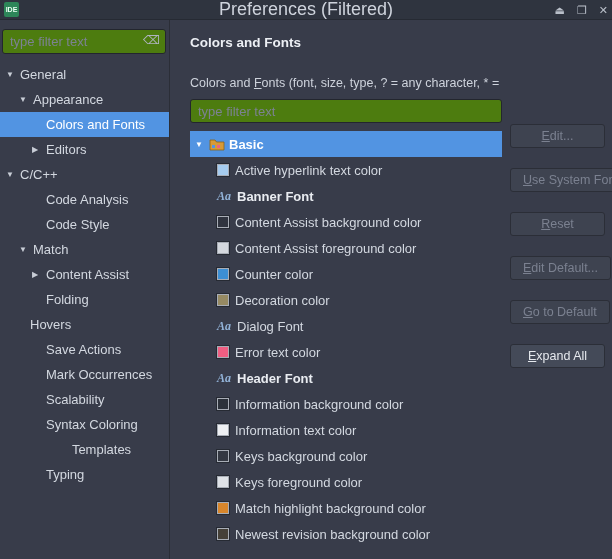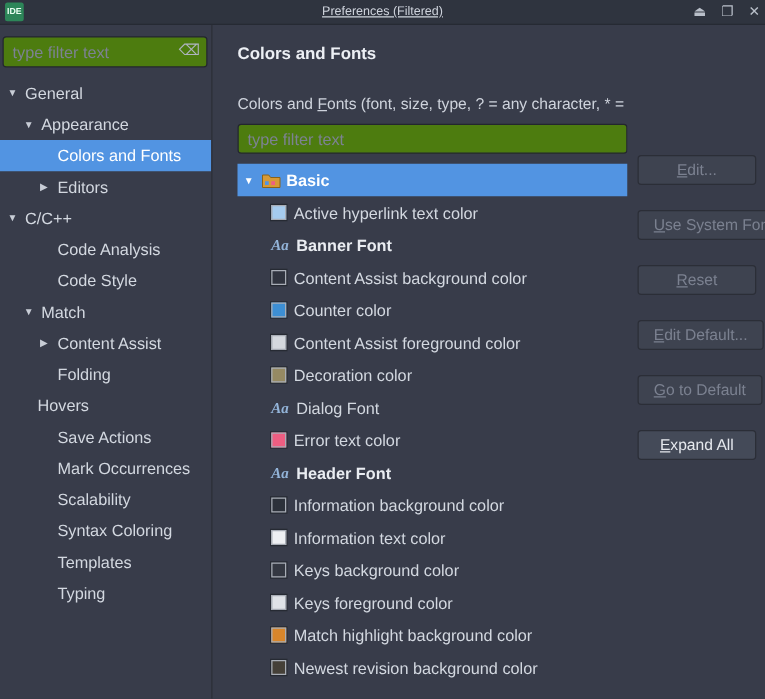--- a/index.html
+++ b/index.html
@@ -17,21 +17,21 @@
     height: 20px; background: #2f343f; display: flex; align-items: center;
     padding: 0 4px; position: relative; border-bottom: 1px solid #262a33;
   }
   .app-icon {
     width: 15px; height: 15px; background: #2d8659; border-radius: 2px;
     color: #eafff3; font-size: 7px; font-weight: bold; display: flex;
     align-items: center; justify-content: center; letter-spacing: 0;
   }
   .tb-title {
     position: absolute; left: 0; right: 0; text-align: center;
-    font-size: 10px; color: #ced3dc; pointer-events: none; text-decoration: underline;
+    font-size: 18px; color: #ced3dc; pointer-events: none;
   }
   .tb-btns { margin-left: auto; display: flex; gap: 12px; z-index: 2; }
   .tb-btns span { color: #b9bfc9; font-size: 11px; line-height: 18px; cursor: default; }
 
   
   .body { display: flex; height: 539px; }
 
   
   .sidebar {
     width: 170px; flex: none; border-right: 1px solid #2b2e37;
@@ -167,21 +167,21 @@
             <span class="lbl">Mark Occurrences</span>
           </div>
           <div class="srow" style="padding-left: 32px;">
             <span class="arrow"></span>
             <span class="lbl">Scalability</span>
           </div>
           <div class="srow" style="padding-left: 32px;">
             <span class="arrow"></span>
             <span class="lbl">Syntax Coloring</span>
           </div>
-          <div class="srow" style="padding-left: 32px;">
+          <div class="srow" style="padding-left: 20px; justify-content: center;">
             <span class="arrow"></span>
             <span class="lbl">Templates</span>
           </div>
           <div class="srow" style="padding-left: 32px;">
             <span class="arrow"></span>
             <span class="lbl">Typing</span>
           </div>
         </div>
     </aside>
 
@@ -218,27 +218,27 @@
               <span class="font-ico">Aa</span>
               <span class="lbl bold">Banner Font</span>
             </div>
             <div class="frow">
               <span class="item-indent"></span>
               <span class="swatch" style="background: rgb(48, 52, 63);"></span>
               <span class="lbl">Content Assist background color</span>
             </div>
             <div class="frow">
               <span class="item-indent"></span>
+              <span class="swatch" style="background: rgb(212, 216, 222);"></span>
+              <span class="lbl">Content Assist foreground color</span>
+            </div>
+            <div class="frow">
+              <span class="item-indent"></span>
               <span class="swatch" style="background: rgb(61, 143, 212);"></span>
               <span class="lbl">Counter color</span>
-            </div>
-            <div class="frow">
-              <span class="item-indent"></span>
-              <span class="swatch" style="background: rgb(212, 216, 222);"></span>
-              <span class="lbl">Content Assist foreground color</span>
             </div>
             <div class="frow">
               <span class="item-indent"></span>
               <span class="swatch" style="background: rgb(150, 138, 99);"></span>
               <span class="lbl">Decoration color</span>
             </div>
             <div class="frow">
               <span class="item-indent"></span>
               <span class="font-ico">Aa</span>
               <span class="lbl">Dialog Font</span>

